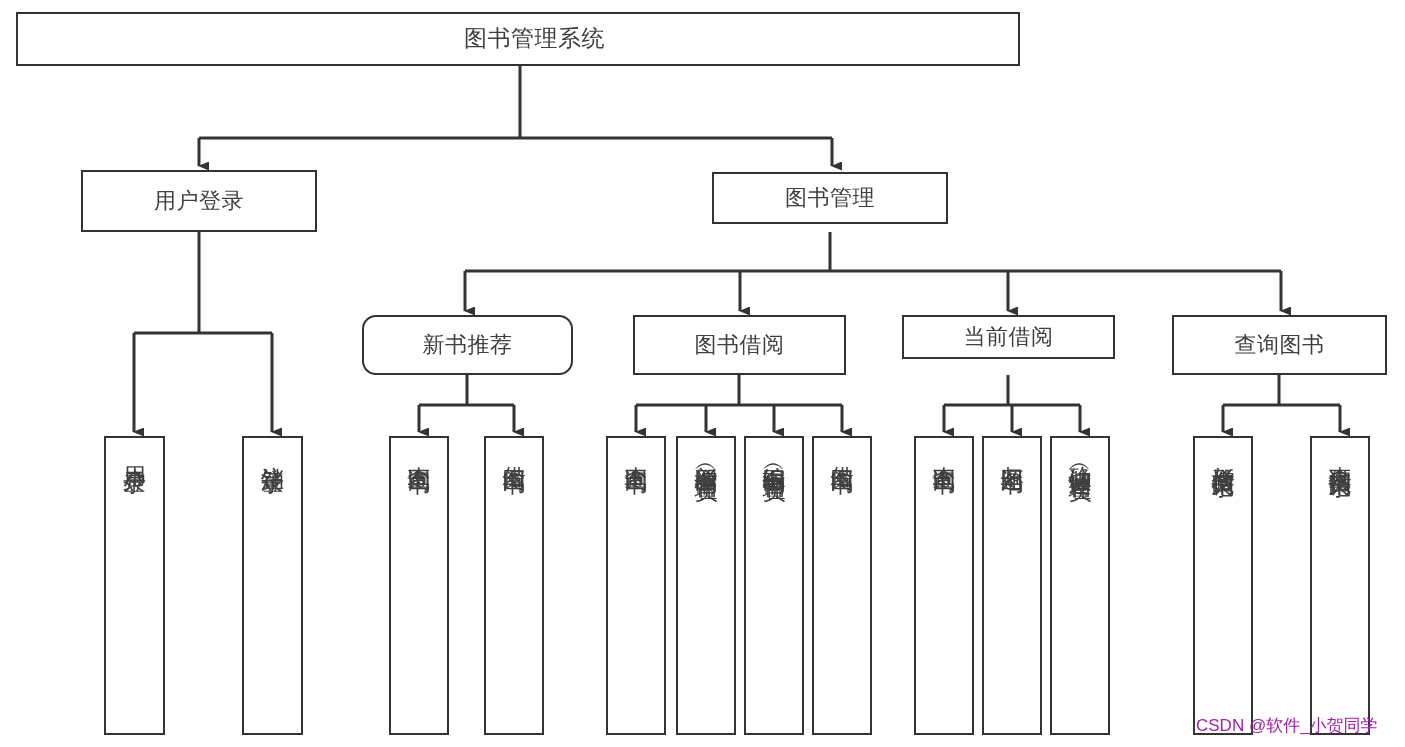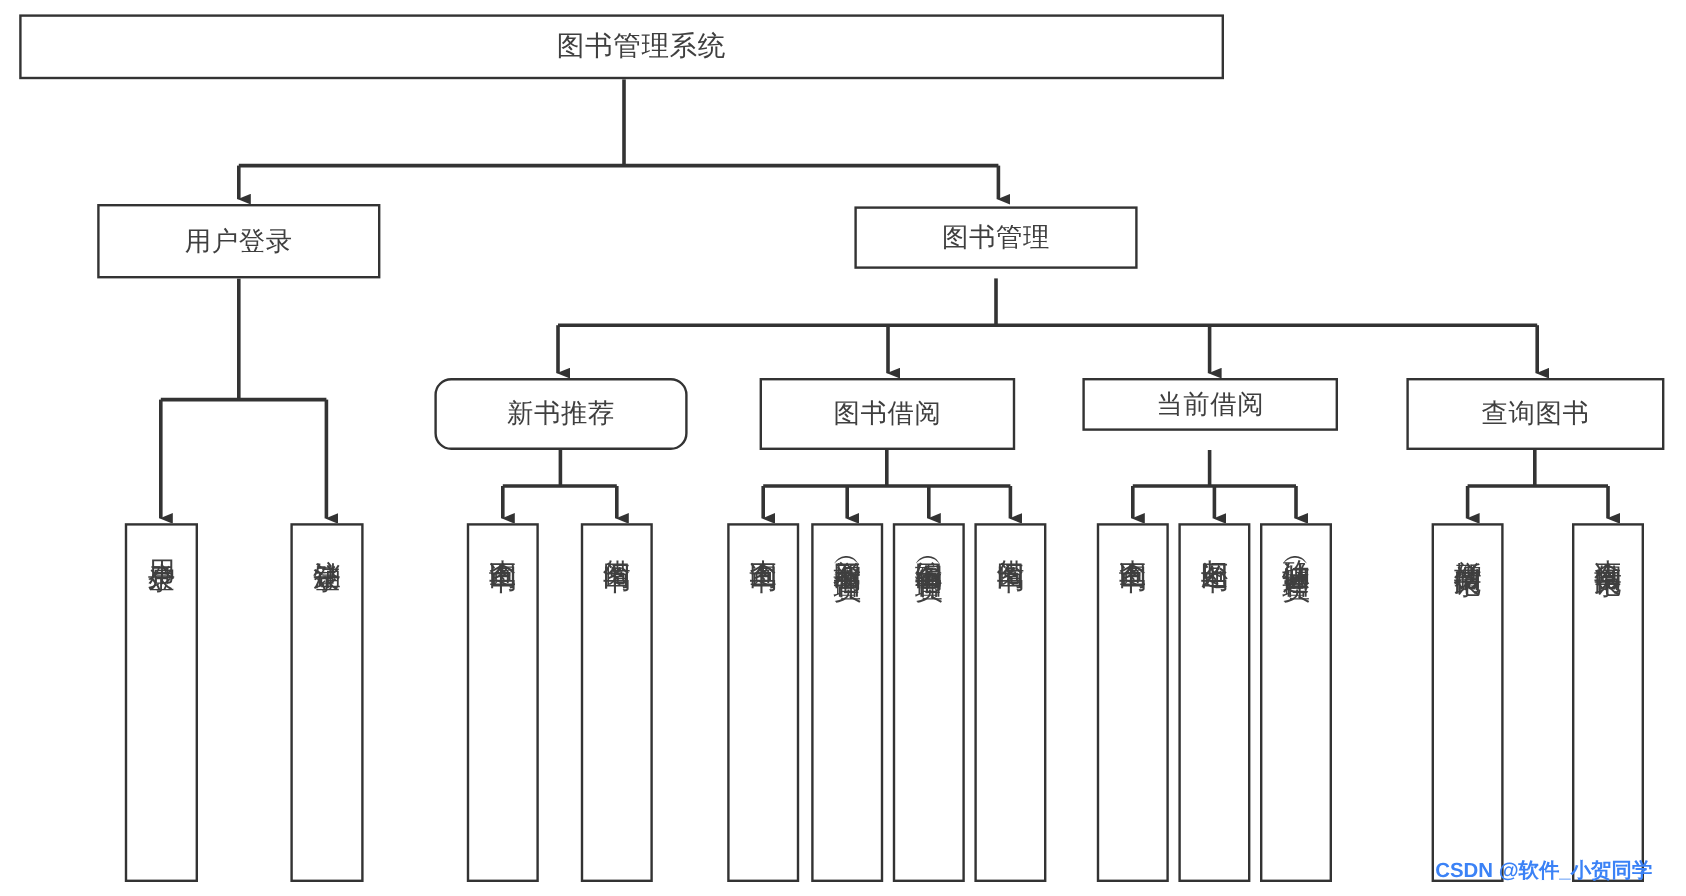--- a/index.html
+++ b/index.html
@@ -59,24 +59,23 @@
     letter-spacing: 2px;
   }
   .node.root .node-label {
     font-size: 23px;
   }
   #watermark {
     position: absolute;
     left: 1196px;
     top: 714px;
     font-size: 17px;
-    color: #3b82f6;
+    color: #a21caf;
     white-space: nowrap;
     z-index: 5;
-    font-weight: bold;
   }
 </style>
 </head>
 <body>
 
 <div id="diagram-root">
 
   <svg id="edges-layer" viewBox="0 0 1405 747" width="1405" height="747" xmlns="http://www.w3.org/2000/svg">
     <defs>
       <marker id="arrowhead" markerWidth="9" markerHeight="11" refX="4.5" refY="10" orient="auto" markerUnits="userSpaceOnUse">

